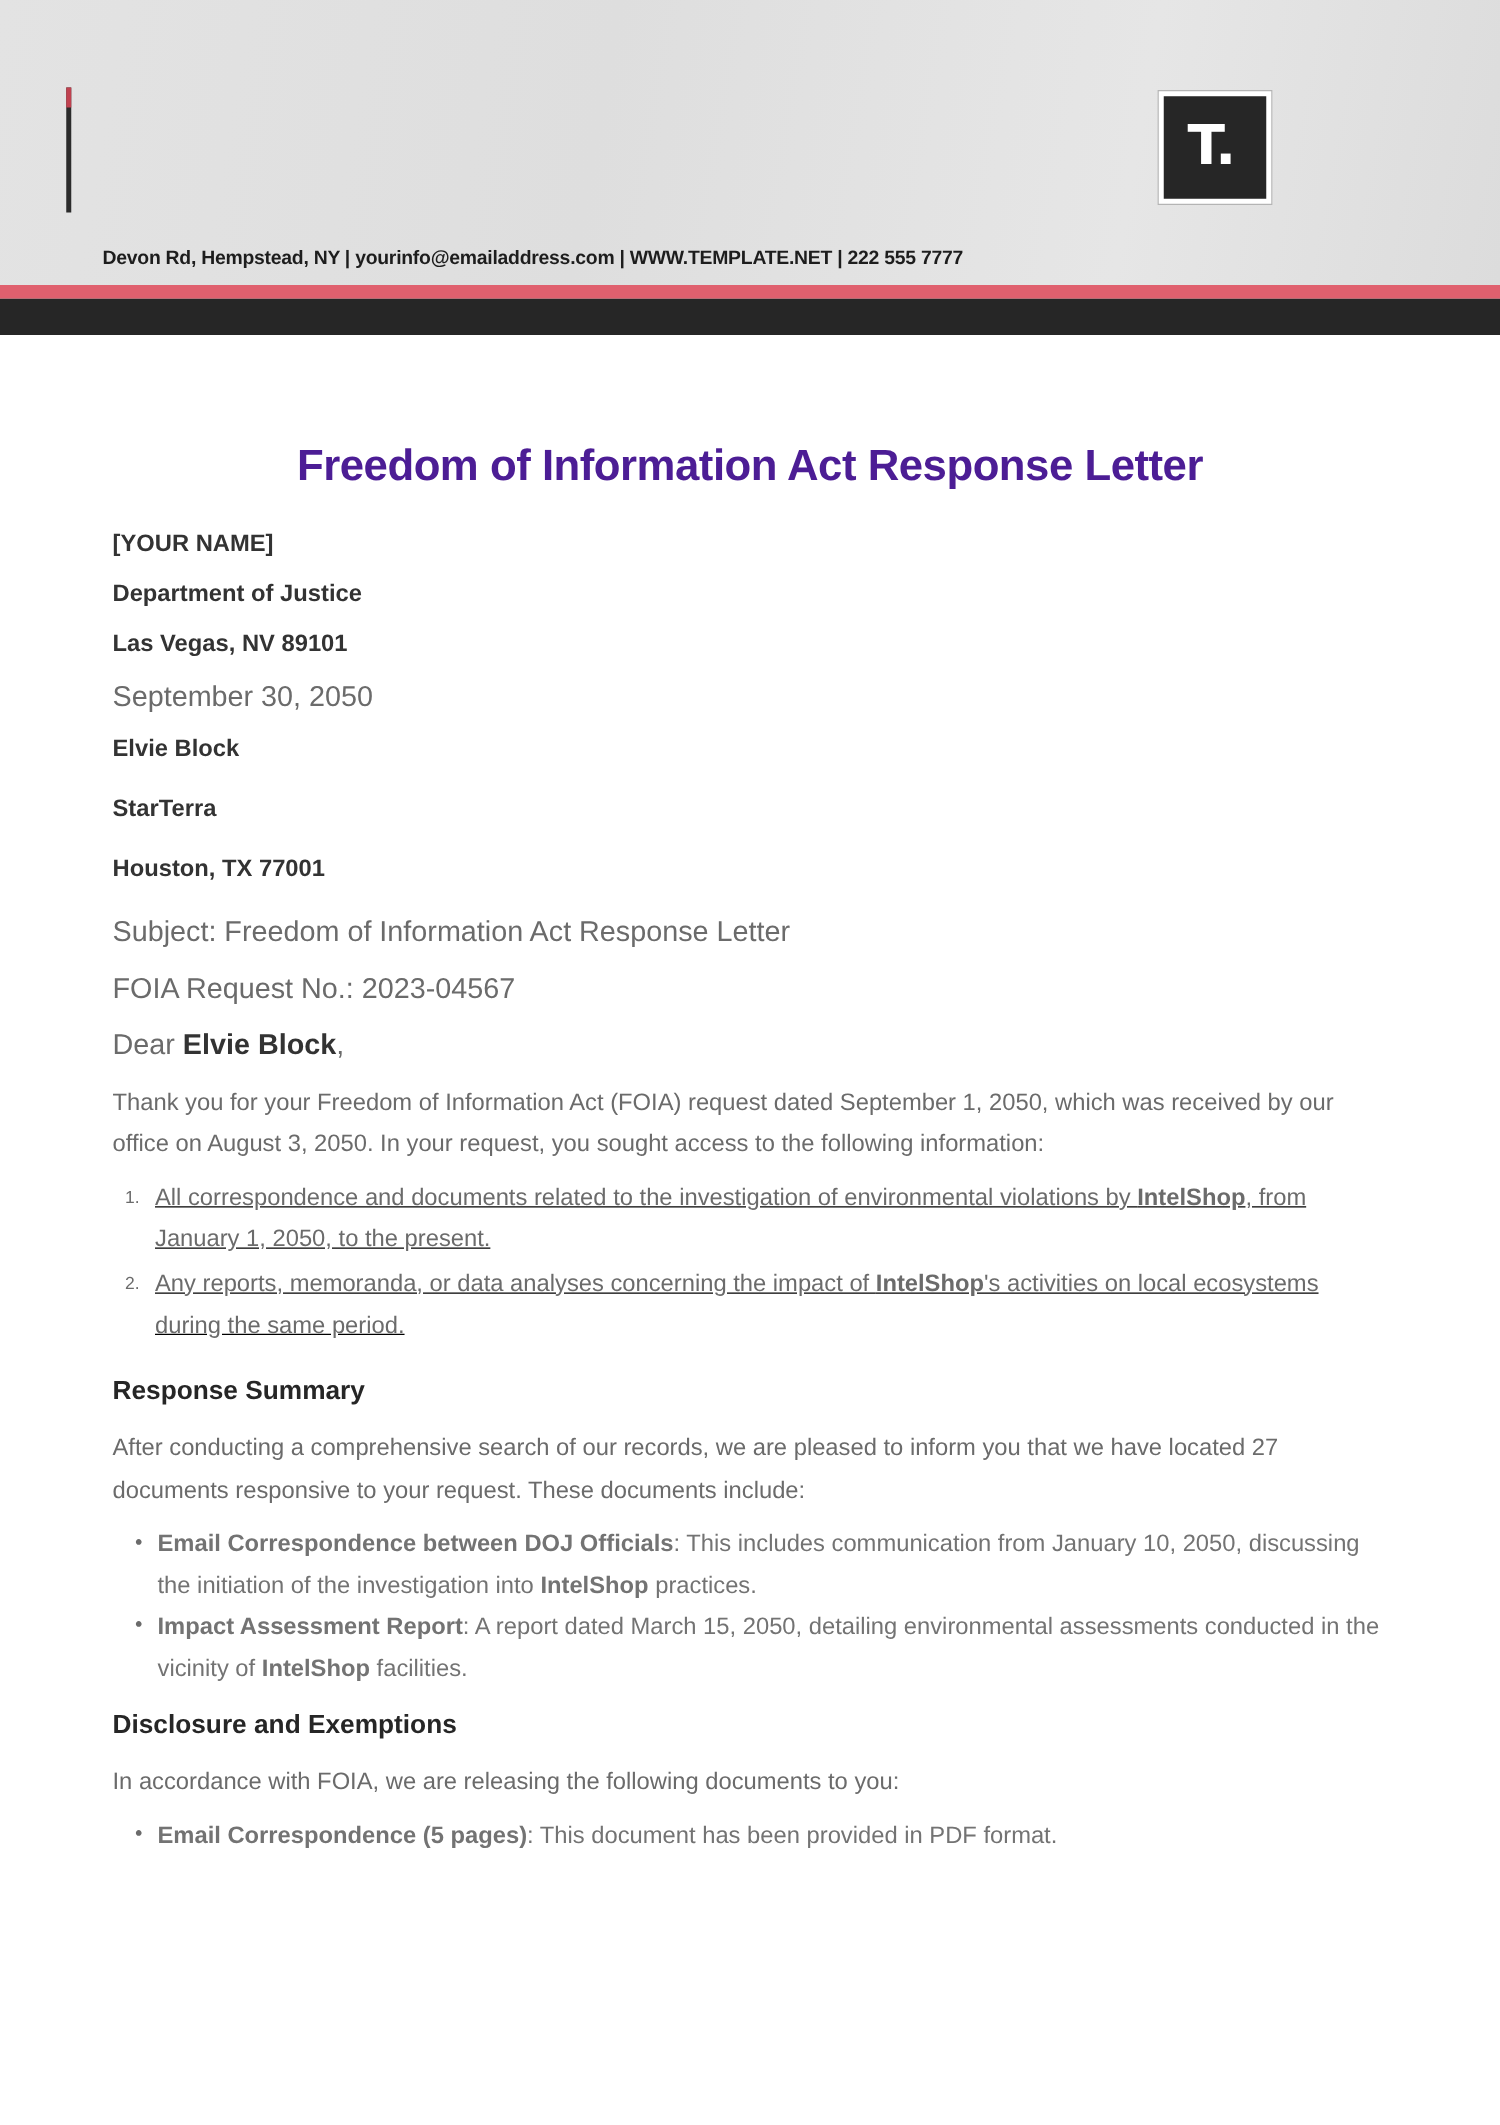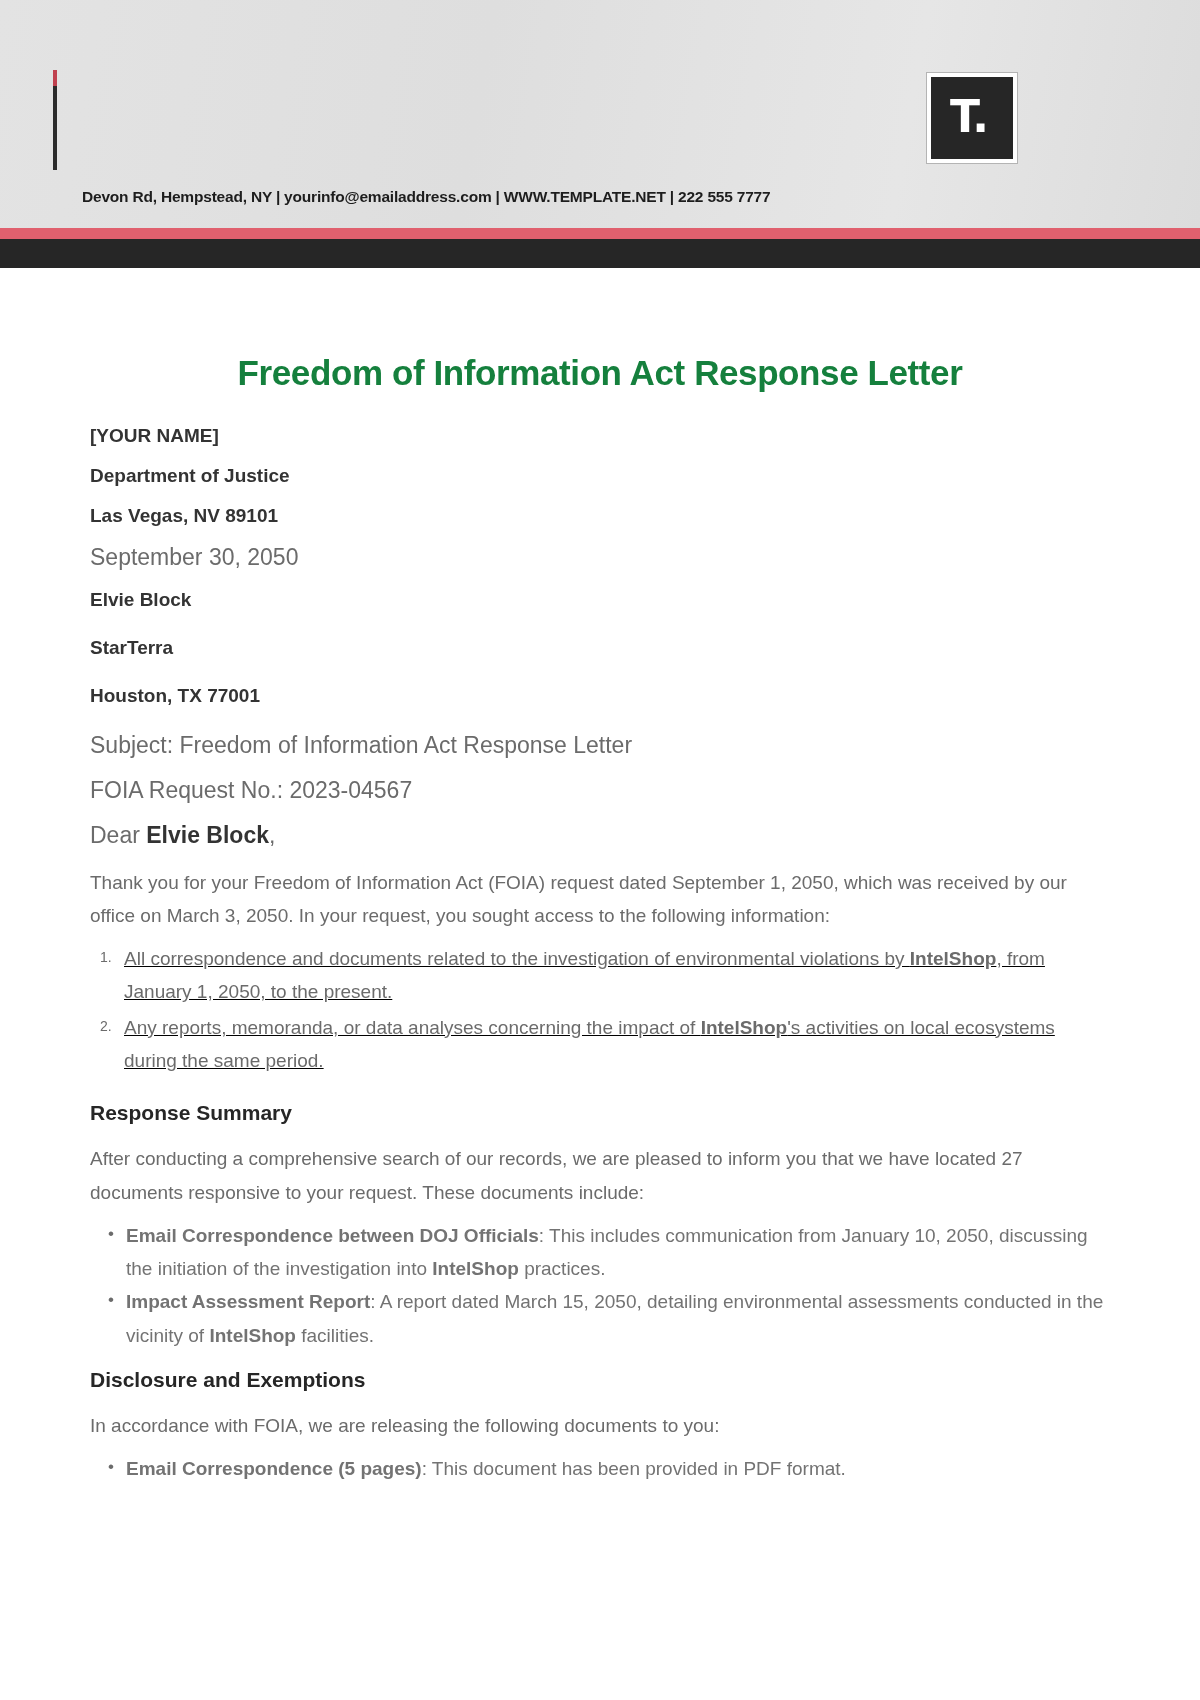--- a/index.html
+++ b/index.html
@@ -64,21 +64,21 @@
     color: #ffffff;
     font-family: "DejaVu Sans", sans-serif;
     font-weight: 700;
     font-size: 44px;
     line-height: 1;
     letter-spacing: -1px;
   }
   .contact-line {
     position: absolute;
     left: 82px;
-    top: 188px;
+    top: 198px;
     font-size: 15.5px;
     font-weight: 700;
     color: #1d1d1d;
     letter-spacing: -0.2px;
     white-space: nowrap;
     font-family: "Liberation Sans", sans-serif;
   }
   .rule-red {
     width: 1200px;
     height: 11px;
@@ -94,21 +94,21 @@
   .page {
     position: relative;
     padding: 0 90px;
     box-sizing: border-box;
     width: 1200px;
   }
   .doc-title {
     text-align: center;
     font-size: 35px;
     font-weight: 700;
-    color: #15803d;
+    color: #4c1d95;
     margin: 84px 0 0 0;
     letter-spacing: -0.4px;
     line-height: 1.2;
   }
   .addr-block {
     margin-top: 30px;
   }
   .line-bold {
     font-size: 19px;
     font-weight: 700;
@@ -222,21 +222,21 @@
     <p class="line-bold addr-gap">Elvie Block</p>
     <p class="line-bold addr-gap">StarTerra</p>
     <p class="line-bold addr-gap">Houston, TX 77001</p>
   </div>
 
   <p class="line-reg tight">Subject: Freedom of Information Act Response Letter</p>
   <p class="line-reg tight">FOIA Request No.: 2023-04567</p>
 
   <p class="line-reg tight"><span>Dear </span><b>Elvie Block</b><span>,</span></p>
 
-  <p class="para">Thank you for your Freedom of Information Act (FOIA) request dated September 1, 2050, which was received by our office on March 3, 2050. In your request, you sought access to the following information:</p>
+  <p class="para">Thank you for your Freedom of Information Act (FOIA) request dated September 1, 2050, which was received by our office on August 3, 2050. In your request, you sought access to the following information:</p>
 
   <ol class="num-list">
     <li><span>All correspondence and documents related to the investigation of environmental violations by </span><b>IntelShop</b><span>, from January 1, 2050, to the present.</span></li>
     <li><span>Any reports, memoranda, or data analyses concerning the impact of </span><b>IntelShop</b><span>'s activities on local ecosystems during the same period.</span></li>
   </ol>
 
   <h2 class="section">Response Summary</h2>
   <p class="para">After conducting a comprehensive search of our records, we are pleased to inform you that we have located 27 documents responsive to your request. These documents include:</p>
 
   <ul class="bullet-list">

